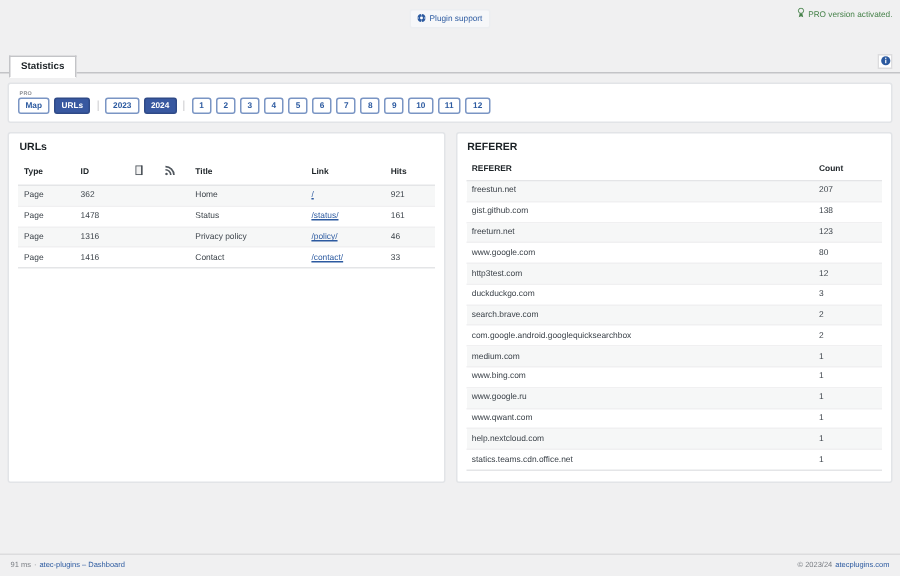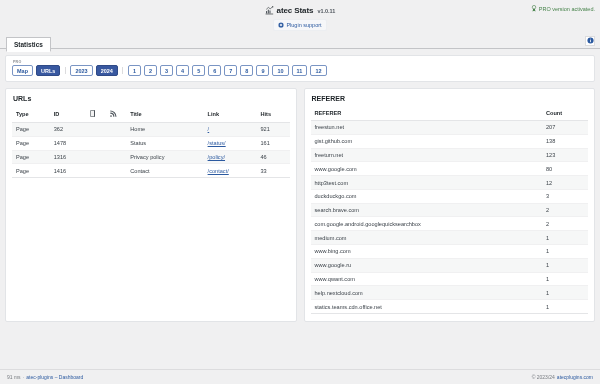--- a/index.html
+++ b/index.html
@@ -222,34 +222,20 @@
     color: #787c82;
   }
   .footer a { color: #2c5aa0; text-decoration: none; cursor: pointer; }
   .footer .fl, .footer .fr { display: flex; align-items: center; gap: 2px; }
 </style>
 </head>
 <body>
 
 <div class="topbar">
 
-  <div class="brand-row">
-    <span class="brand-icon">
-      <svg width="9" height="9" viewBox="0 0 16 16">
-        <path d="M1 14.2h13.5" stroke="#1d2327" stroke-width="1.1" fill="none"></path>
-        <rect x="2" y="9" width="1.7" height="4.2" fill="#3c434a"></rect>
-        <rect x="5" y="6.5" width="1.7" height="6.7" fill="#3c434a"></rect>
-        <rect x="8" y="8" width="1.7" height="5.2" fill="#3c434a"></rect>
-        <path d="M2.2 6 L6 2.5 L9.2 5 L13.8 1.2" stroke="#1d2327" stroke-width="1" fill="none"></path>
-        <circle cx="13.8" cy="1.4" r="1.1" fill="#1d2327"></circle>
-      </svg>
-    </span>
-    <span class="brand-title">atec Stats</span>
-    <span class="brand-version">v1.0.11</span>
-  </div>
 
   <div class="support-row">
     <a class="support-pill">
       <span>
         <svg width="6" height="6" viewBox="0 0 16 16">
           <circle cx="8" cy="8" r="7" fill="#2c5aa0"></circle>
           <circle cx="8" cy="8" r="2.6" fill="#fff"></circle>
           <path d="M8 1v2.4M8 12.6V15M1 8h2.4M12.6 8H15" stroke="#fff" stroke-width="1.4"></path>
         </svg>
       </span>

